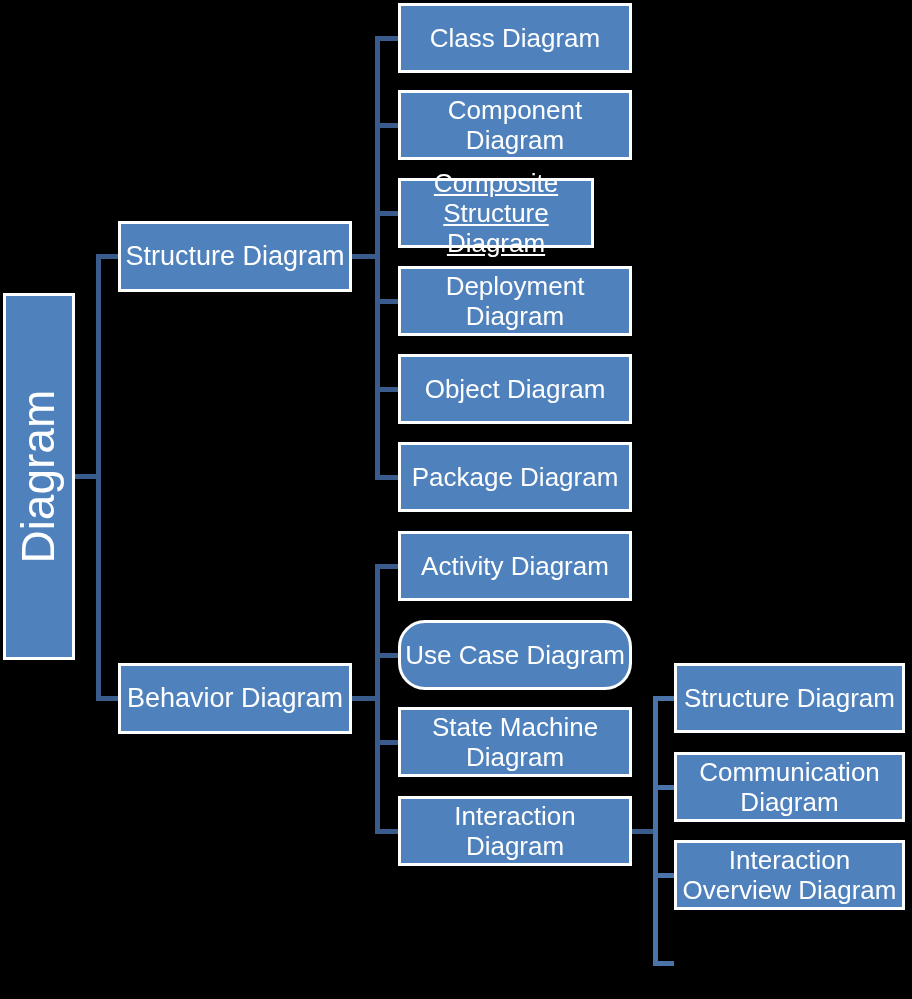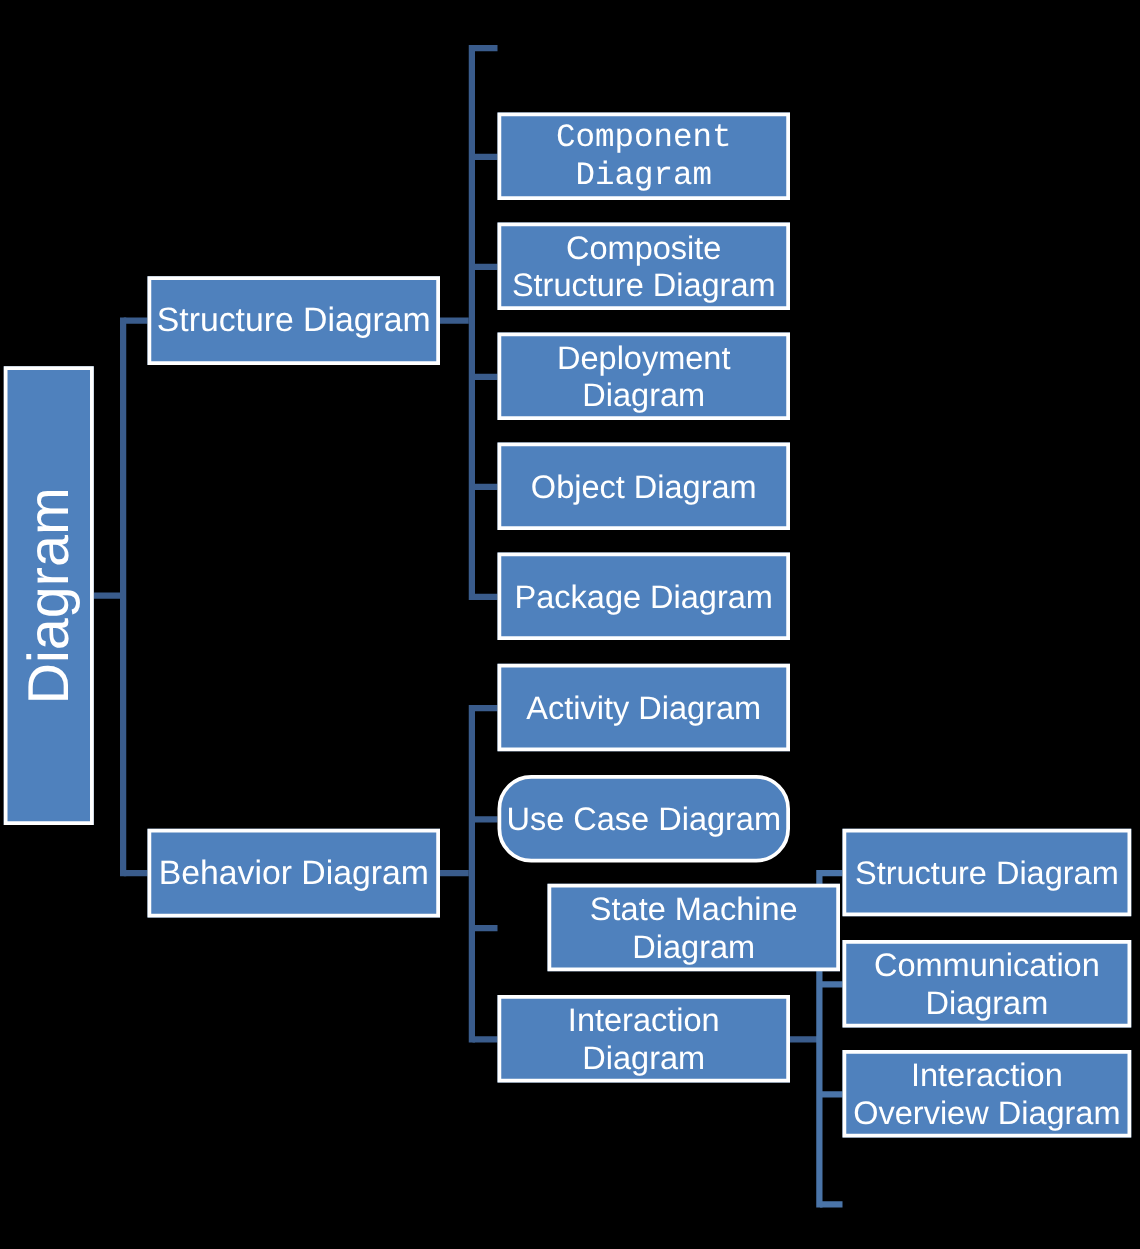--- a/index.html
+++ b/index.html
@@ -79,32 +79,33 @@
   <div class="conn light" style="left:656px; top:873px; width:18px; height:5px;"></div>
   <div class="conn light" style="left:656px; top:961px; width:18px; height:5px;"></div>
 
   <div class="node rootnode" style="left:3px; top:293px; width:72px; height:367px;">
     <span class="vtext">Diagram</span>
   </div>
 
   <div class="node l2" style="left:118px; top:221px; width:234px; height:71px;">Structure Diagram</div>
   <div class="node l2" style="left:118px; top:663px; width:234px; height:71px;">Behavior Diagram</div>
 
-  <div class="node l3" style="left:398px; top:90px;  width:234px; height:70px;font-family:Liberation Mono, monospace;">Component
+  <div class="node l3" style="left:398px; top:3px;   width:234px; height:70px;">Class Diagram</div>
+  <div class="node l3" style="left:398px; top:90px;  width:234px; height:70px;">Component
 Diagram</div>
-  <div class="node l3" style="left:398px; top:178px; width:234px; height:70px;">Composite
+  <div class="node l3" style="left:398px; top:178px; width:196px; height:70px;text-decoration:underline;">Composite
 Structure Diagram</div>
   <div class="node l3" style="left:398px; top:266px; width:234px; height:70px;">Deployment
 Diagram</div>
   <div class="node l3" style="left:398px; top:354px; width:234px; height:70px;">Object Diagram</div>
   <div class="node l3" style="left:398px; top:442px; width:234px; height:70px;text-align:right;">Package Diagram</div>
 
   <div class="node l3" style="left:398px; top:531px; width:234px; height:70px;">Activity Diagram</div>
   <div class="node l3" style="left:398px; top:620px; width:234px; height:70px;border-radius:27px;">Use Case Diagram</div>
-  <div class="node l3" style="left:398px; top:707px; width:234px; height:70px;margin-left:40px;">State Machine
+  <div class="node l3" style="left:398px; top:707px; width:234px; height:70px;">State Machine
 Diagram</div>
   <div class="node l3" style="left:398px; top:796px; width:234px; height:70px;">Interaction
 Diagram</div>
 
   <div class="node l3" style="left:674px; top:663px; width:231px; height:70px;">Structure Diagram</div>
   <div class="node l3" style="left:674px; top:752px; width:231px; height:70px;">Communication
 Diagram</div>
   <div class="node l3" style="left:674px; top:840px; width:231px; height:70px;">Interaction
 Overview Diagram</div>
 

